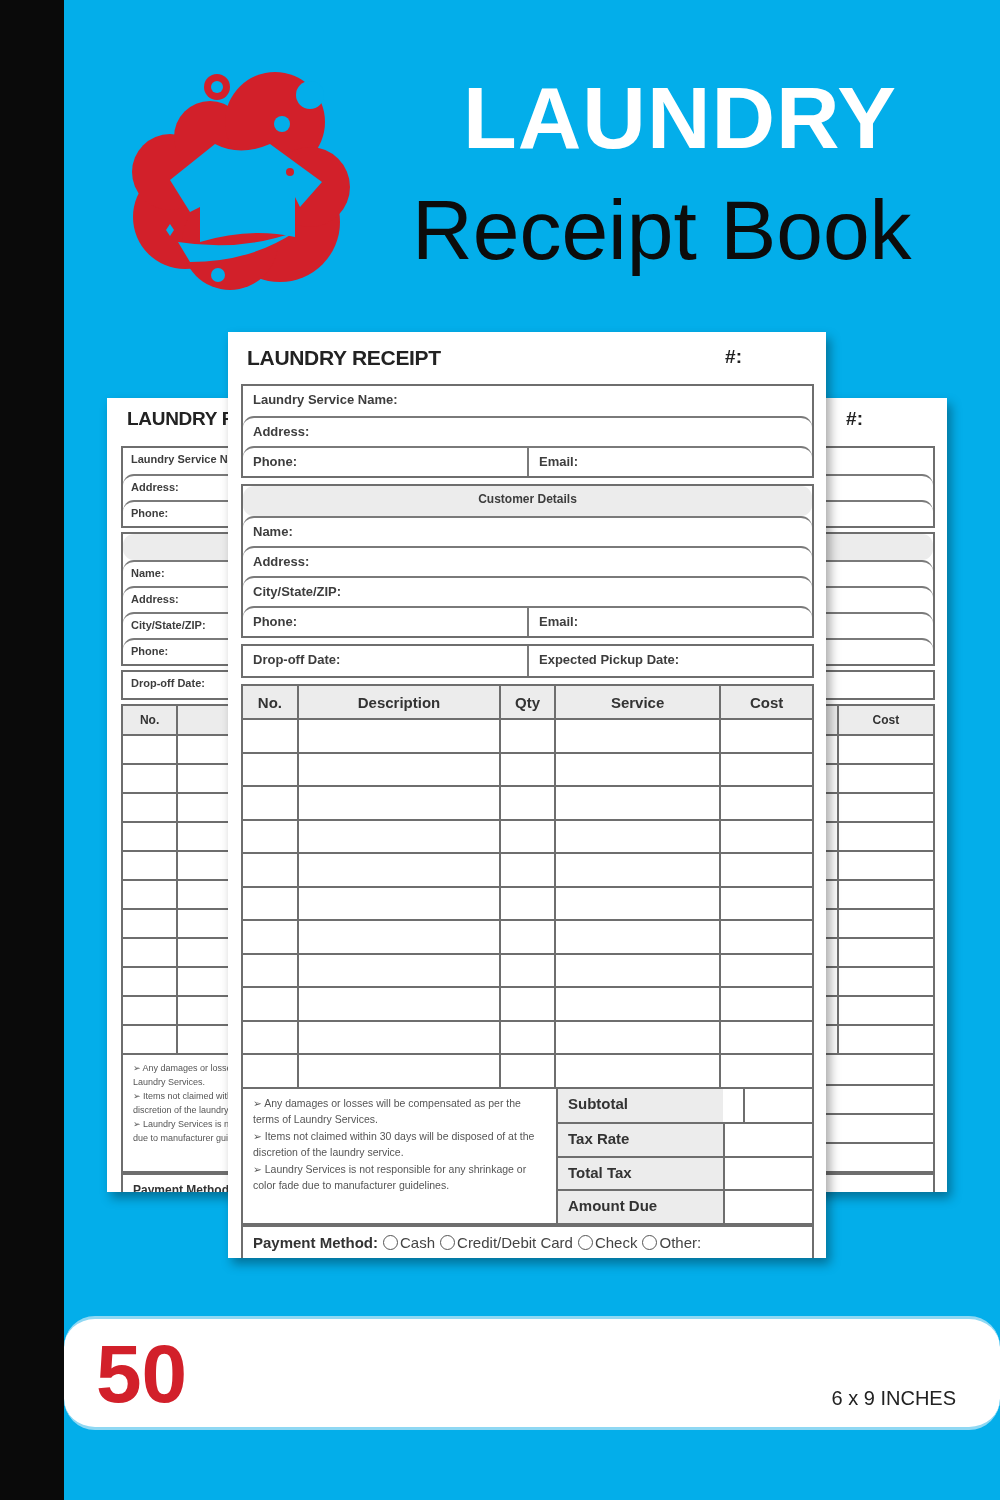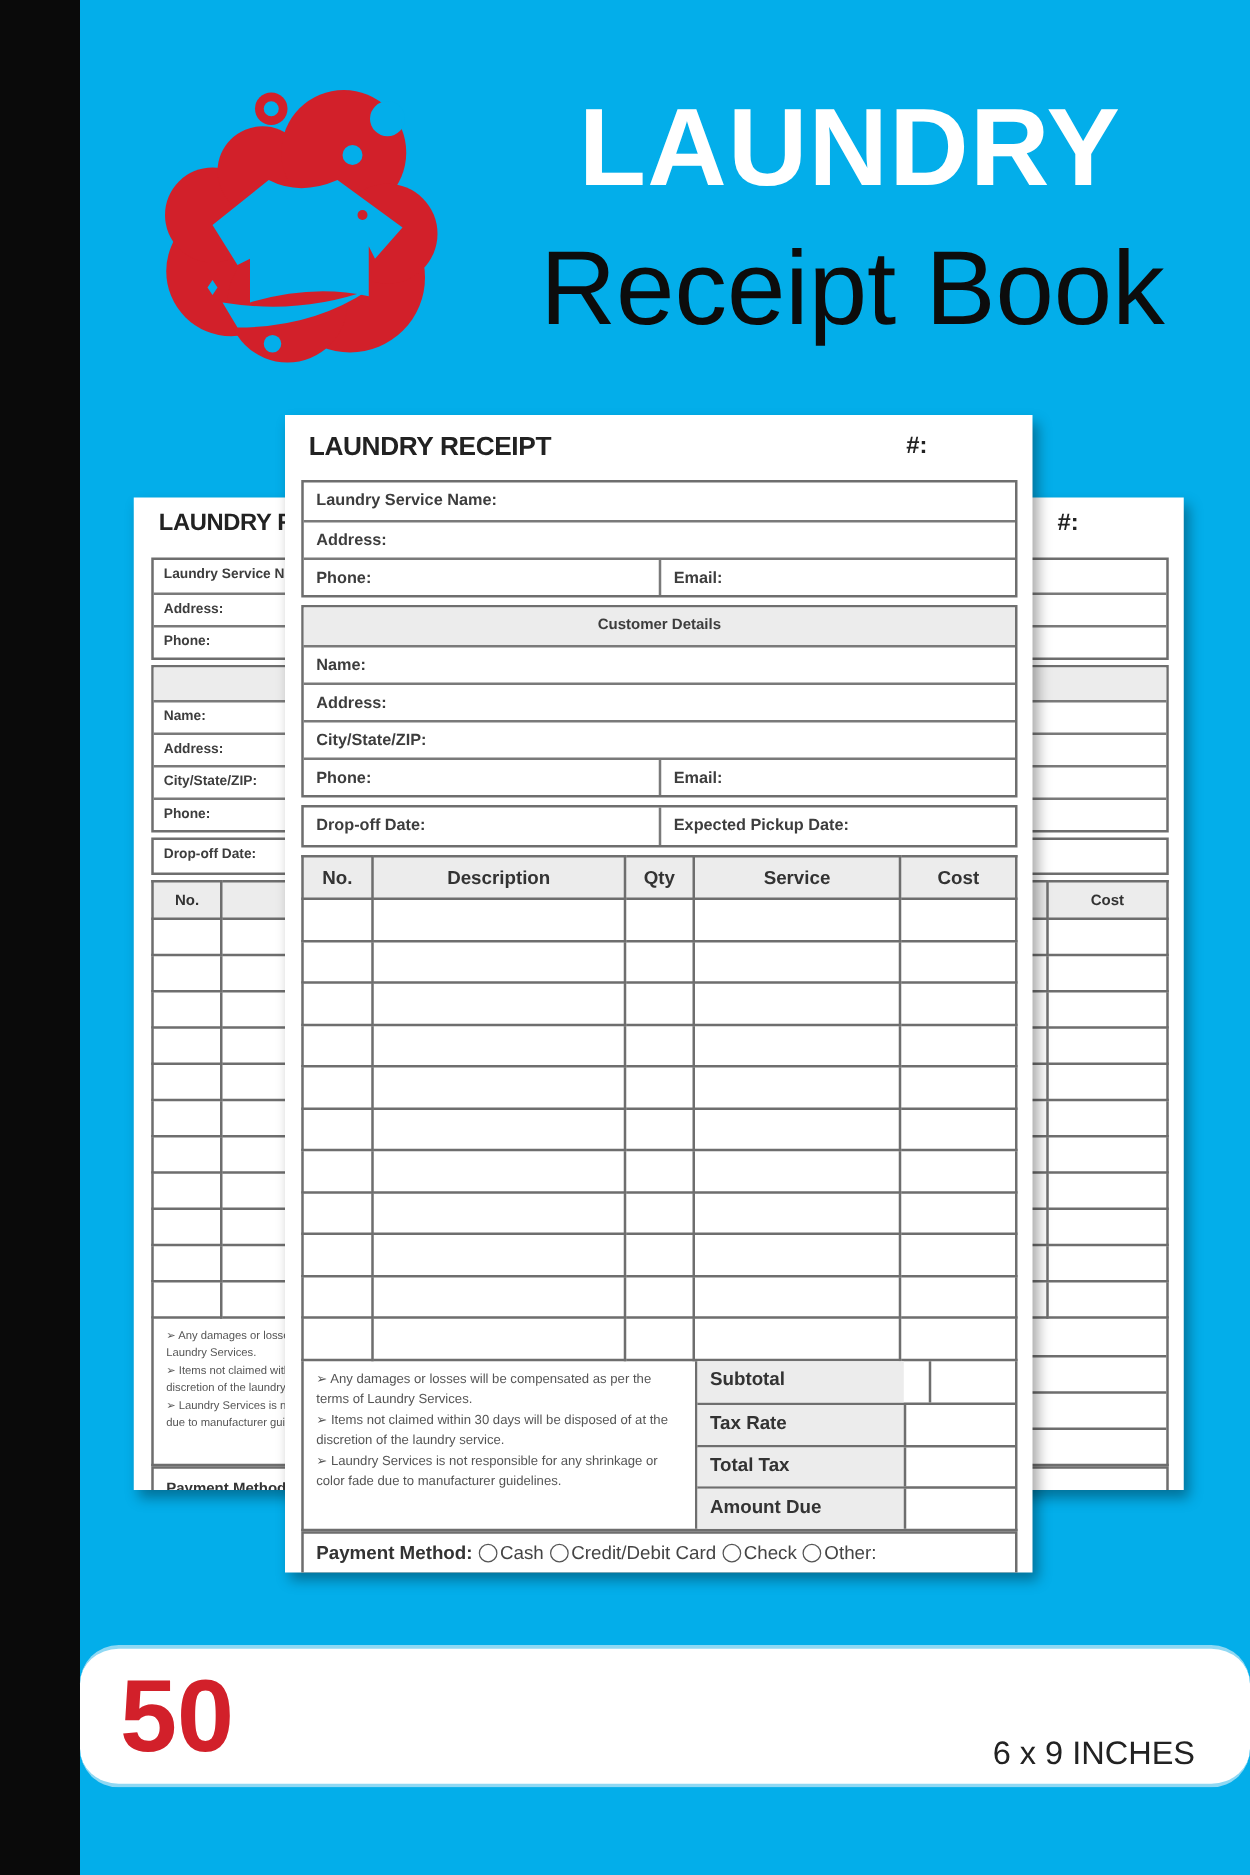--- a/index.html
+++ b/index.html
@@ -6,38 +6,38 @@
   html, body { width: 1000px; height: 1500px; overflow: hidden; }
   body { position: relative; background: #03aeea; font-family: "Liberation Sans", sans-serif; }
 
   .spine { position: absolute; left: 0; top: 0; width: 64px; height: 1500px; background: #0a0a0a; }
   .cover { position: absolute; left: 64px; top: 0; width: 936px; height: 1500px; background: #03aeea; }
 
   .logo { position: absolute; left: 130px; top: 62px; width: 222px; height: 234px; }
 
   .title-top { position: absolute; left: 380px; top: 68px; width: 600px; text-align: center;
     color: #ffffff; font-weight: bold; font-size: 88px; line-height: 100px; letter-spacing: 1px; }
-  .title-bottom { position: absolute; left: 392px; top: 180px; width: 580px; text-align: center;
+  .title-bottom { position: absolute; left: 412px; top: 180px; width: 580px; text-align: left;
     color: #0c0c0c; font-size: 84px; line-height: 100px; }
 
   
   .receipt { position: absolute; background: #ffffff; box-shadow: 4px 6px 10px rgba(0,0,0,0.35); overflow: hidden; }
   .receipt.back { left: 107px; top: 398px; width: 840px; height: 794px; }
   .receipt.front { left: 228px; top: 332px; width: 598px; height: 926px; }
 
   .r-inner { position: absolute; }
   .back .r-inner { left: 14px; top: 10px; width: 814px; transform-origin: 0 0; }
   .front .r-inner { left: 13px; top: 14px; width: 573px; }
 
   .r-head { display: flex; justify-content: space-between; align-items: flex-start; height: 34px; padding: 0 6px; }
   .r-title { font-weight: bold; font-size: 21px; color: #222; letter-spacing: -0.3px; }
   .r-num { font-weight: bold; font-size: 19px; color: #222; margin-right: 66px; }
 
   .box { border: 2px solid #6e6e6e; margin-top: 4px; }
-  .row { display: flex; border-top: 2px solid #7a7a7a; min-height: 30px; }
+  .row { display: flex; border-top: 2px solid #7a7a7a; min-height: 30px; border-radius: 11px; }
   .row:first-child { border-top: none; }
   .cell { flex: 1; padding: 6px 10px; font-size: 13px; font-weight: bold; color: #3d3d3d; }
   .cell + .cell { border-left: 2px solid #7a7a7a; }
   .row.shaded { background: #ececec; }
   .row.center .cell { text-align: center; font-size: 12px; }
 
   table.items { width: 100%; border-collapse: collapse; }
   table.items th, table.items td { border: 2px solid #6e6e6e; }
   table.items th { background: #ececec; height: 34px; font-size: 15px; color: #333; font-weight: bold; }
   table.items td { height: 33.5px; }
@@ -62,21 +62,21 @@
   .back table.items th { height: 30px; font-size: 12px; }
   .back .terms { font-size: 9px; line-height: 14px; width: 300px; }
   .back .tot-row { height: 29px; }
   .back .pay { font-size: 12px; }
 
   
   .band { position: absolute; left: 64px; top: 1316px; width: 936px; height: 114px; background: #ffffff;
     border-top: 3px solid #8fd8f3; border-bottom: 3px solid #8fd8f3; border-radius: 31px; }
   .count { position: absolute; left: 32px; top: 10px; color: #d2202a; font-weight: bold; font-size: 82px; line-height: 90px; }
   .count-label { position: absolute; left: 168px; top: 18px; color: #111; font-size: 66px; line-height: 90px; }
-  .size { position: absolute; right: 44px; top: 68px; color: #222; font-size: 26px; }
+  .size { position: absolute; right: 44px; top: 68px; color: #222; font-size: 20px; }
 </style>
 </head>
 <body>
 
 <div class="spine"></div>
 <div class="cover"></div>
 
 <svg class="logo" viewBox="0 0 222 234">
   <g fill="#d2202a">
     <circle cx="55" cy="155" r="52"></circle>

